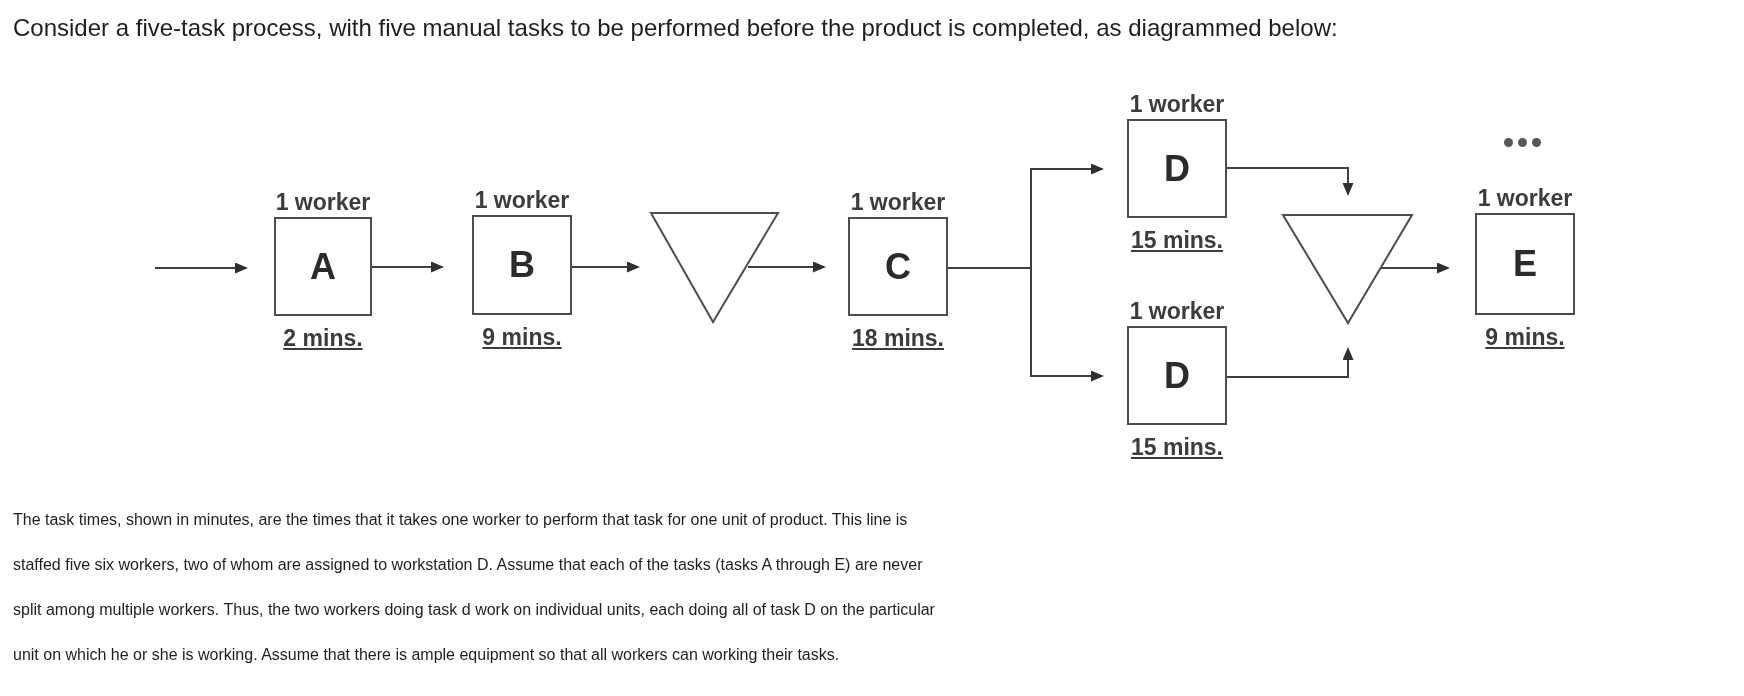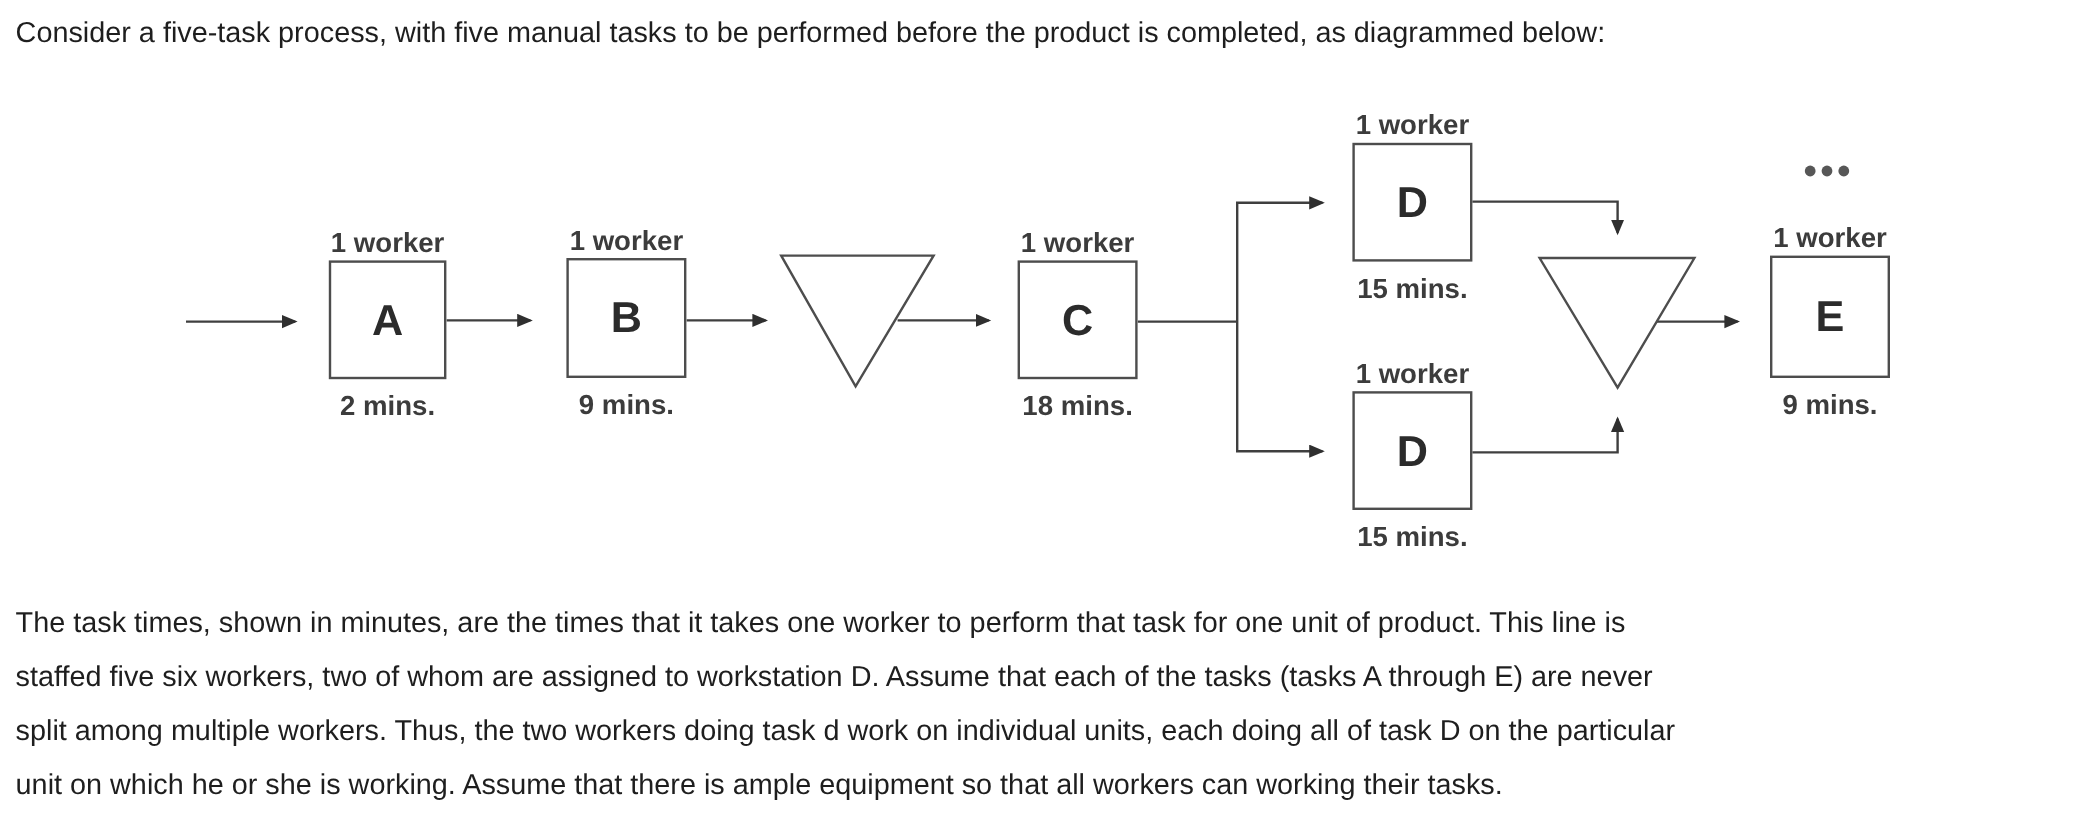--- a/index.html
+++ b/index.html
@@ -21,21 +21,21 @@
     top: 12px;
     font-size: 24px;
     line-height: 32px;
     color: #1e1e1e;
     white-space: nowrap;
   }
   .body-text {
     position: absolute;
     left: 13px;
     top: 497px;
-    font-size: 24px;
+    font-size: 16px;
     line-height: 45px;
     color: #1e1e1e;
   }
   .body-line { white-space: nowrap; }
 
   .diagram {
     position: absolute;
     left: 0;
     top: 0;
     width: 1744px;
@@ -66,21 +66,21 @@
     position: absolute;
     left: -30px;
     right: -30px;
     text-align: center;
     font-size: 23px;
     font-weight: 600;
     color: #3c3c3c;
     white-space: nowrap;
   }
   .worker-label { top: -28px; }
-  .time-label { top: calc(100% + 9px); }
+  .time-label { top: calc(100% + 9px); text-decoration: underline; }
 
   .ellipsis {
     position: absolute;
     left: 1504px;
     top: 138px;
     display: flex;
     gap: 5px;
   }
   .dot {
     width: 9px;

